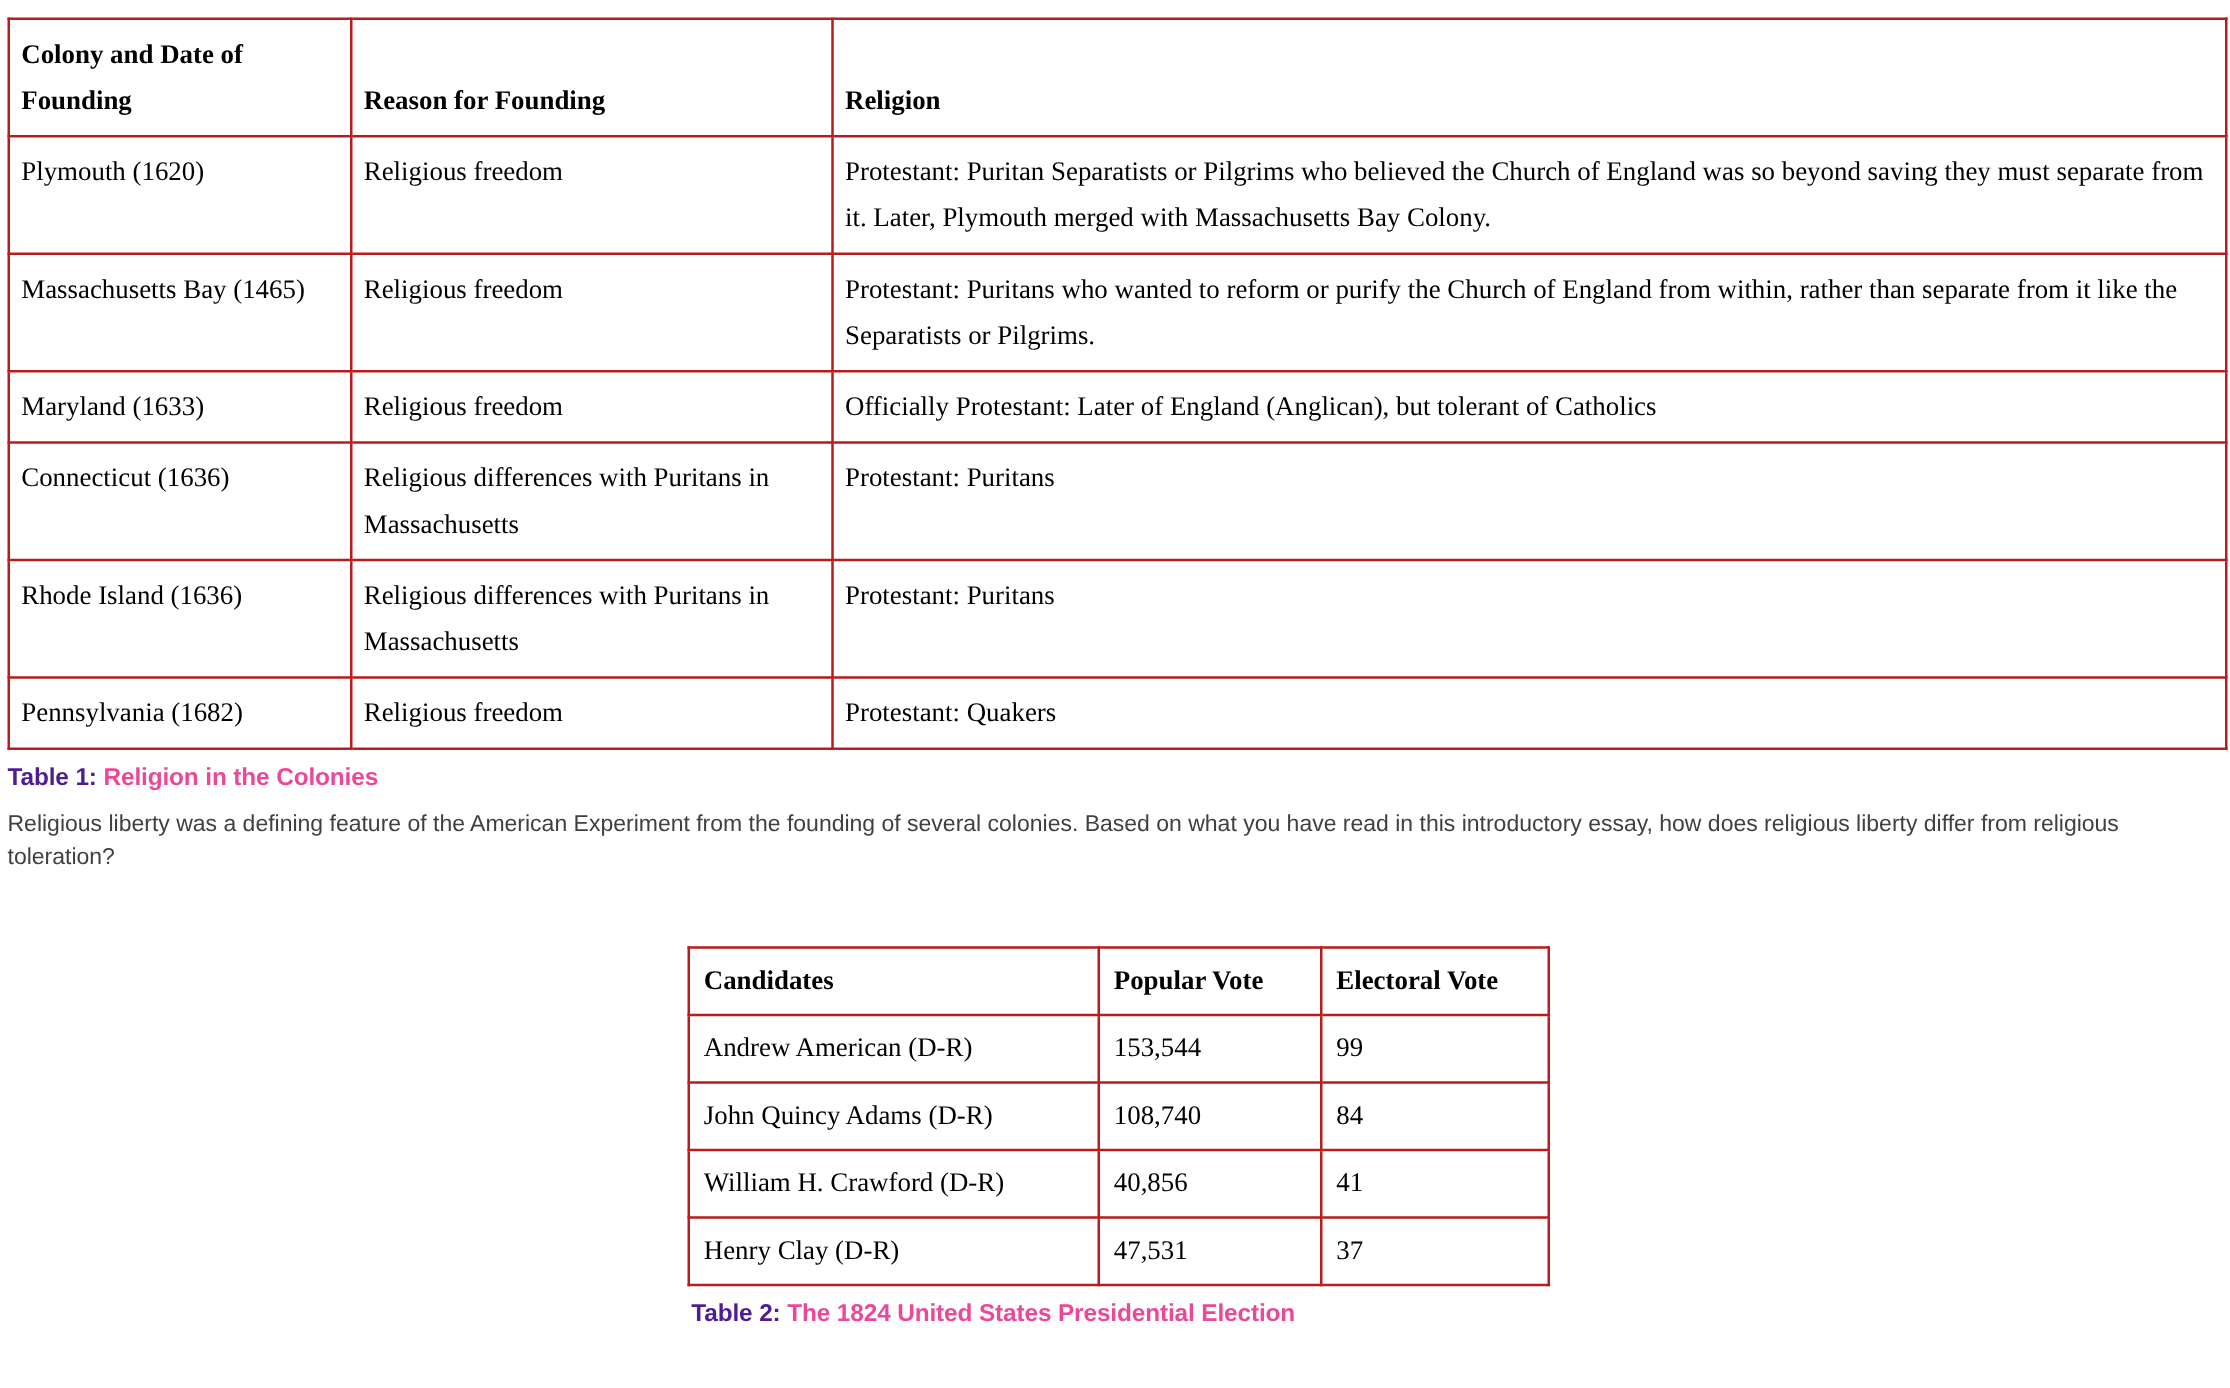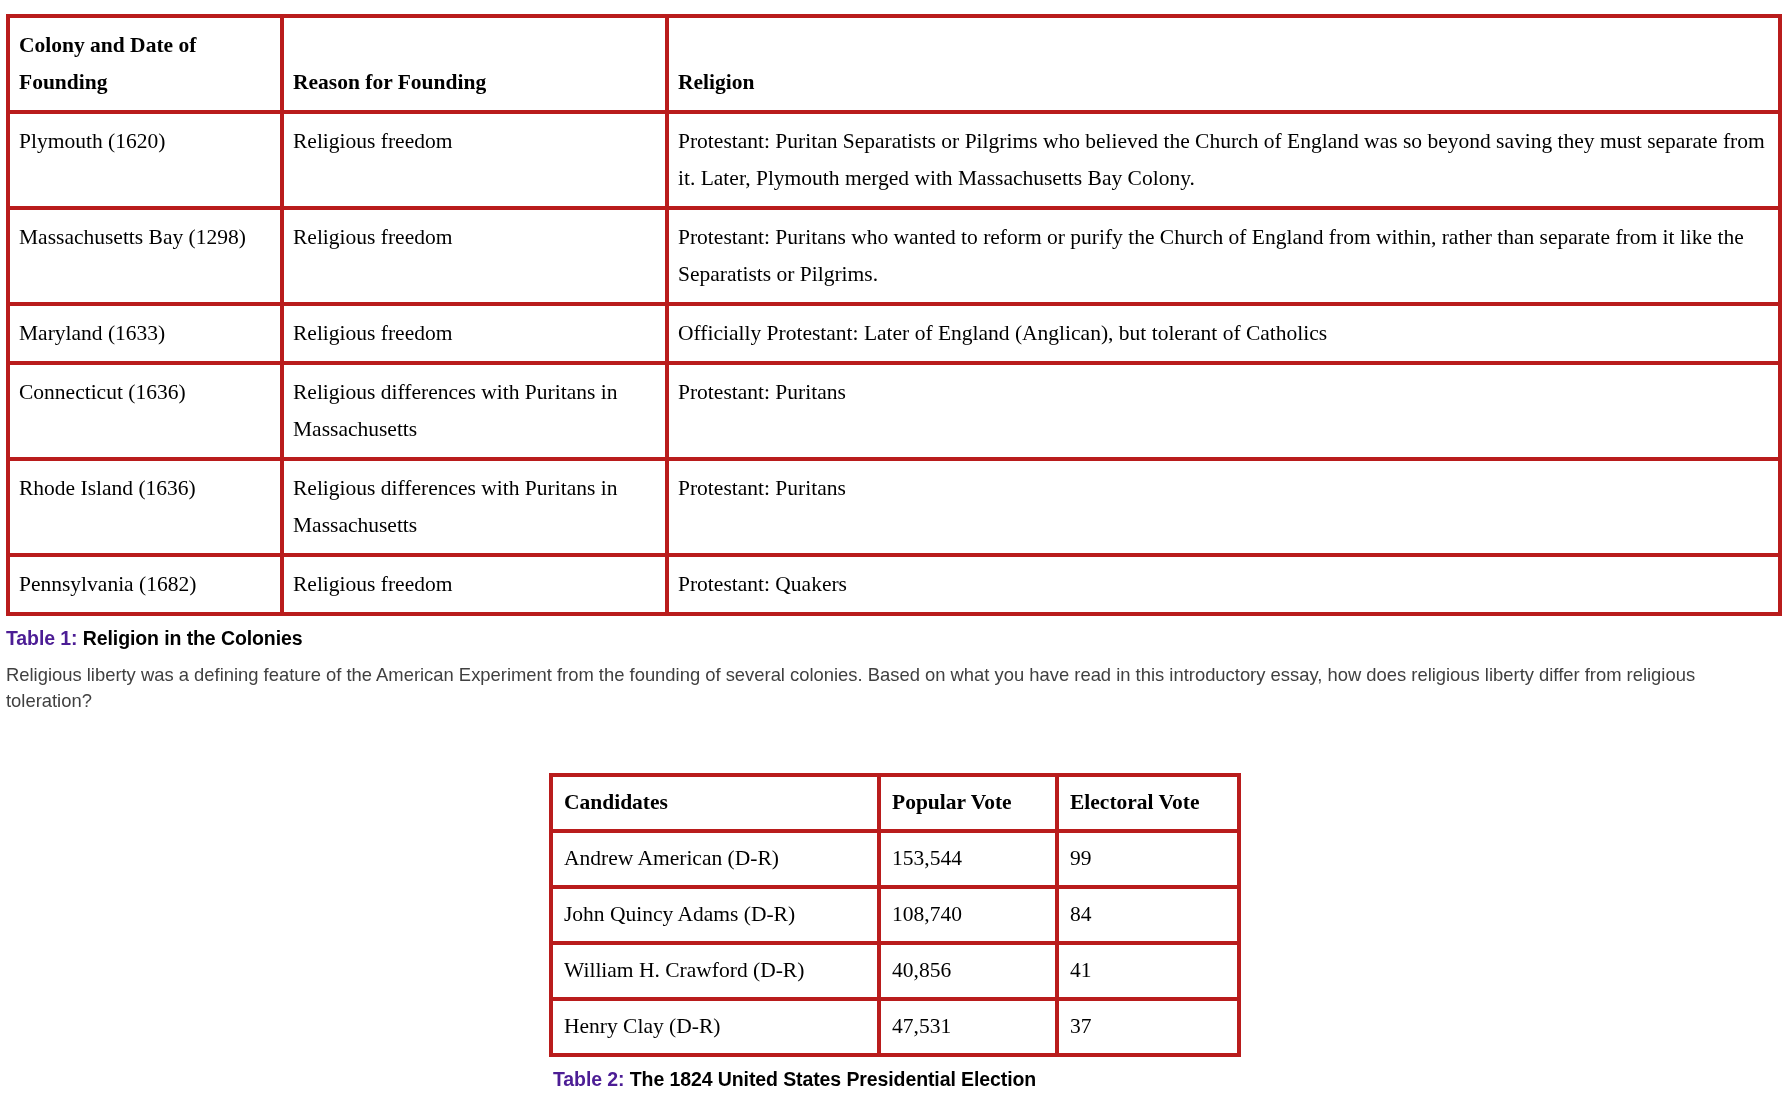--- a/index.html
+++ b/index.html
@@ -29,21 +29,21 @@
     border-collapse: collapse;
     font-family: "Liberation Serif", serif;
     table-layout: fixed;
   }
   table.t1 {
     width: 1776px;
     margin: 14px 0 0 2px;
   }
   table.doc-table th,
   table.doc-table td {
-    border: 4px solid #b91c1c;
+    border: 2px solid #b91c1c;
     vertical-align: top;
     text-align: left;
     font-weight: normal;
     font-size: 21.5px;
     line-height: 1.72;
     padding: 9px 10px 9px 9px;
   }
   table.doc-table thead th {
     font-weight: bold;
     font-size: 21.5px;
@@ -66,21 +66,21 @@
     font-size: 19.5px;
     font-weight: bold;
     color: #000000;
     margin: 11px 0 0 2px;
     letter-spacing: -0.1px;
   }
   .caption .cap-label {
     color: #4c1d95;
   }
   .caption .cap-text {
-    color: #000000;
+    color: #ec4899;
   }
 
   
   .para {
     font-family: "Liberation Sans", sans-serif;
     font-size: 18.4px;
     line-height: 1.45;
     color: #404040;
     margin: 12px 0 0 2px;
     width: 1766px;
@@ -131,21 +131,21 @@
           <th class="th-religion">Religion</th>
         </tr>
       </thead>
       <tbody>
         <tr>
           <td>Plymouth (1620)</td>
           <td>Religious freedom</td>
           <td>Protestant: Puritan Separatists or Pilgrims who believed the Church of England was so beyond saving they must separate from it. Later, Plymouth merged with Massachusetts Bay Colony.</td>
         </tr>
         <tr>
-          <td>Massachusetts Bay (1298)</td>
+          <td>Massachusetts Bay (1465)</td>
           <td>Religious freedom</td>
           <td>Protestant: Puritans who wanted to reform or purify the Church of England from within, rather than separate from it like the Separatists or Pilgrims.</td>
         </tr>
         <tr>
           <td>Maryland (1633)</td>
           <td>Religious freedom</td>
           <td>Officially Protestant: Later of England (Anglican), but tolerant of Catholics</td>
         </tr>
         <tr>
           <td>Connecticut (1636)</td>

